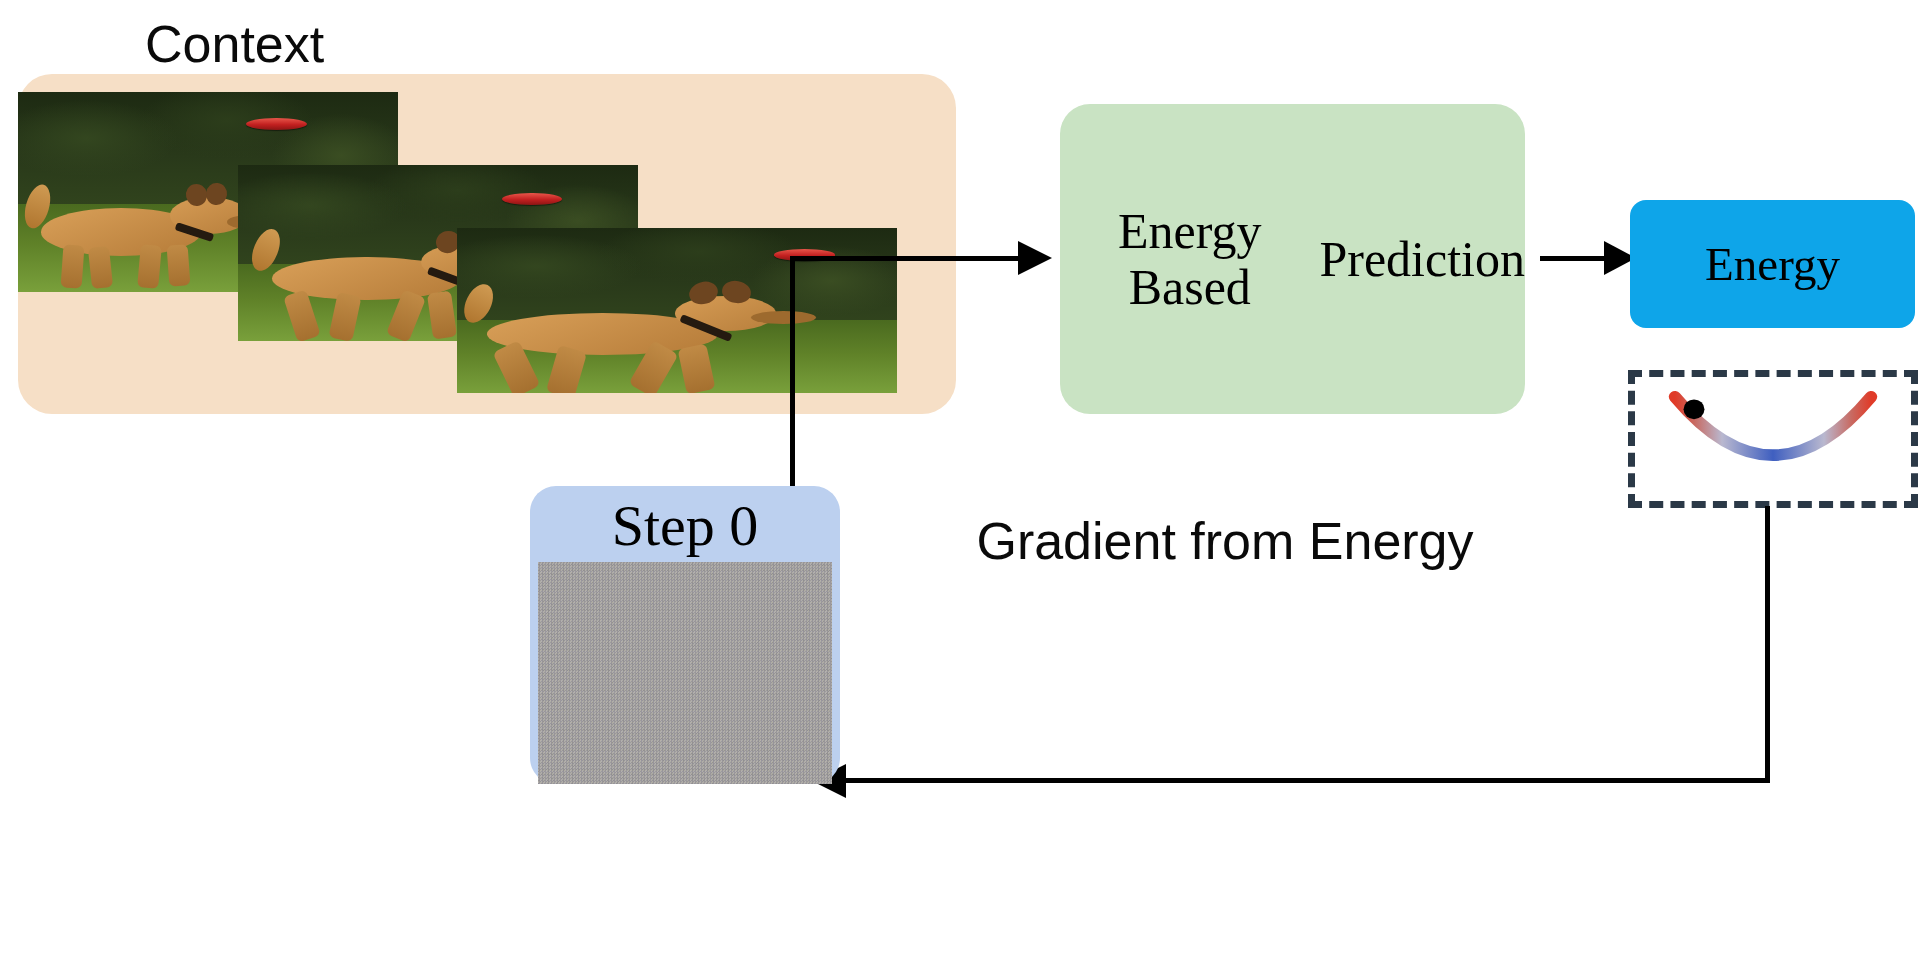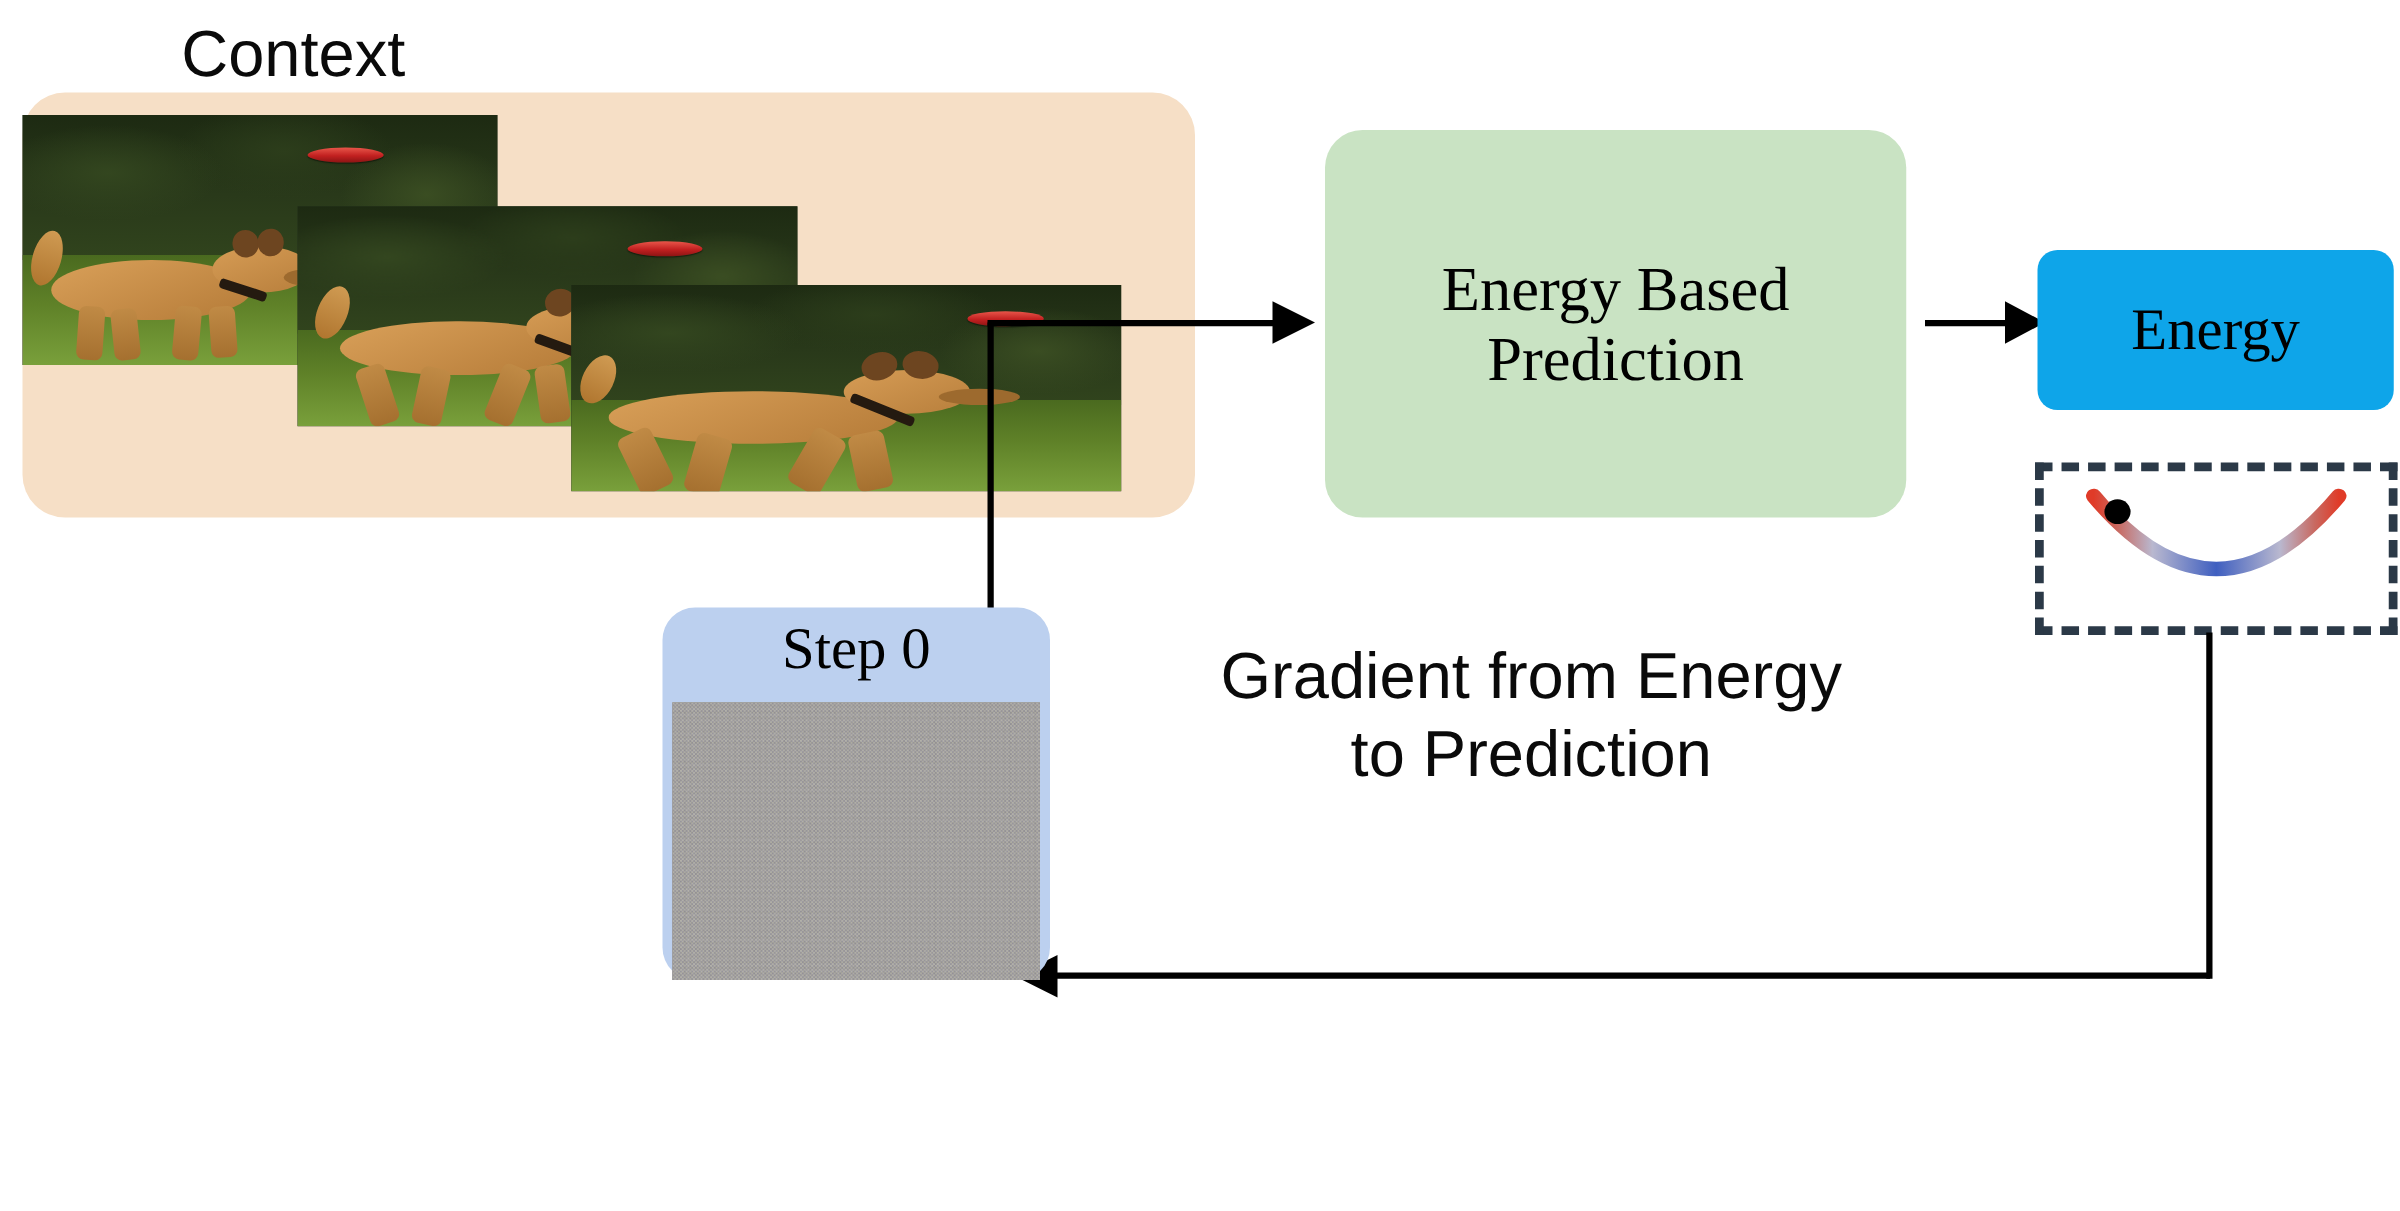--- a/index.html
+++ b/index.html
@@ -42,40 +42,40 @@
   .dog .head{background:linear-gradient(160deg,#d69c55,#b87f3c);}
   .dog .snout{background:#9d6a2e;}
   .dog .ear{background:#6d4520;}
   .dog .leg{background:linear-gradient(#c08a45,#a5702f);border-radius:6px;}
   .dog .tail{background:linear-gradient(#cf9a52,#b0762f);}
   .dog .collar{background:#241a10;border-radius:3px;}
 
   
   #ebt-box{position:absolute;left:1060px;top:104px;width:465px;height:310px;
            background:#c9e3c3;border-radius:30px;
-           display:flex;flex-direction:column;align-items:center;justify-content:center;
+           display:flex;flex-direction:row;align-items:center;justify-content:center;
            line-height:1.12;}
   #ebt-box span{font-size:50px;display:block;text-align:center;}
 
   
   #energy-box{position:absolute;left:1630px;top:200px;width:285px;height:128px;
               background:#0ea5e9;border-radius:16px;
               display:flex;align-items:center;justify-content:center;}
   #energy-box span{font-size:47px;}
 
   
   #parabola-panel{position:absolute;left:1628px;top:370px;width:290px;height:138px;
                   border:7px dashed #2b3947;box-sizing:border-box;background:#fff;}
   #parabola-svg{position:absolute;left:0;top:0;width:100%;height:100%;}
 
   
   #prediction-title{left:540px;top:430px;font-size:52px;}
   #prediction-box{position:absolute;left:530px;top:486px;width:310px;height:298px;
                   background:#bcd0ef;border-radius:26px;}
-  #step-label{position:absolute;left:0;top:6px;width:100%;text-align:center;font-size:47px;}
+  #step-label{position:absolute;left:0;top:6px;width:100%;text-align:center;font-size:58px;}
   #noise-img{position:absolute;left:8px;top:76px;width:294px;height:222px;
              background-color:#9a9a99;
              background-image:
                repeating-conic-gradient(#8e8d92 0% 25%, #a8a7a2 0% 50%),
                repeating-conic-gradient(from 17deg,#9c9ba4 0% 25%, #a5a49b 0% 50%),
                repeating-conic-gradient(from 41deg,#93928c 0% 25%, #aeada9 0% 50%),
                repeating-conic-gradient(from 63deg,#a09fa6 0% 25%, #97968f 0% 50%);
              background-size:3px 3px, 2px 2px, 5px 5px, 4px 4px;
              background-blend-mode:overlay,multiply,screen,normal;}
 
@@ -204,21 +204,20 @@
       <circle cx="62" cy="36" r="11" fill="#000"></circle>
     </svg>
   </div>
 
   <div class="line" id="line-energy-down"></div>
   <div class="line" id="line-grad-back"></div>
   <div id="arrow-grad-head"></div>
 
   <div class="lbl" id="gradient-caption">
     <span>Gradient from Energy</span>
-    <span>to Prediction</span>
   </div>
 
 
   <div id="prediction-box">
     <div id="step-label">Step 0</div>
     <div id="noise-img"></div>
   </div>
 
 </div>
 

